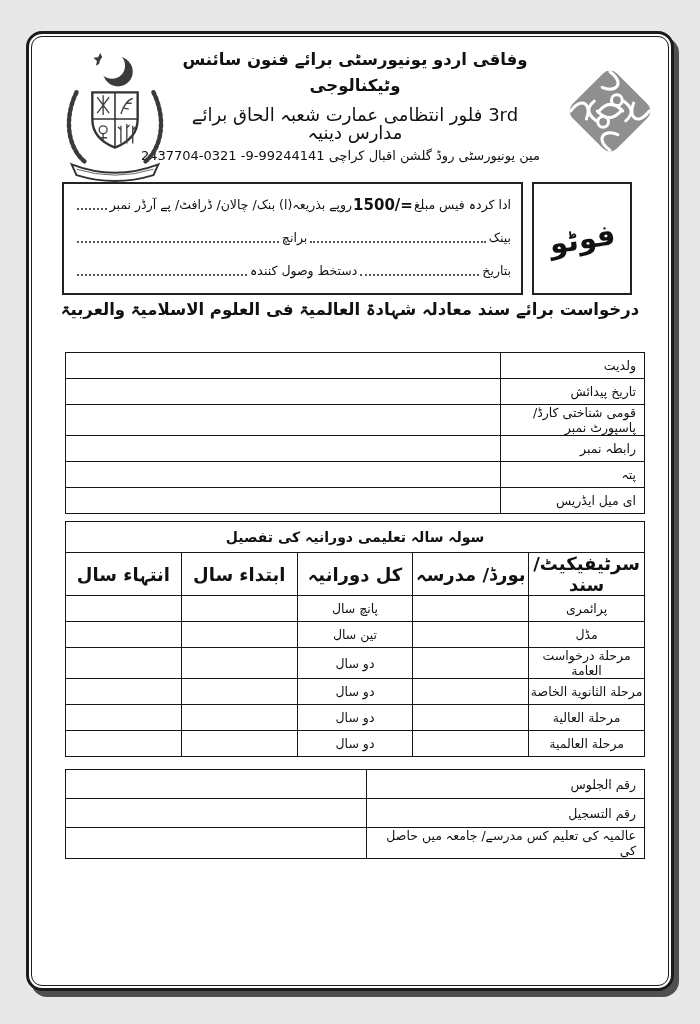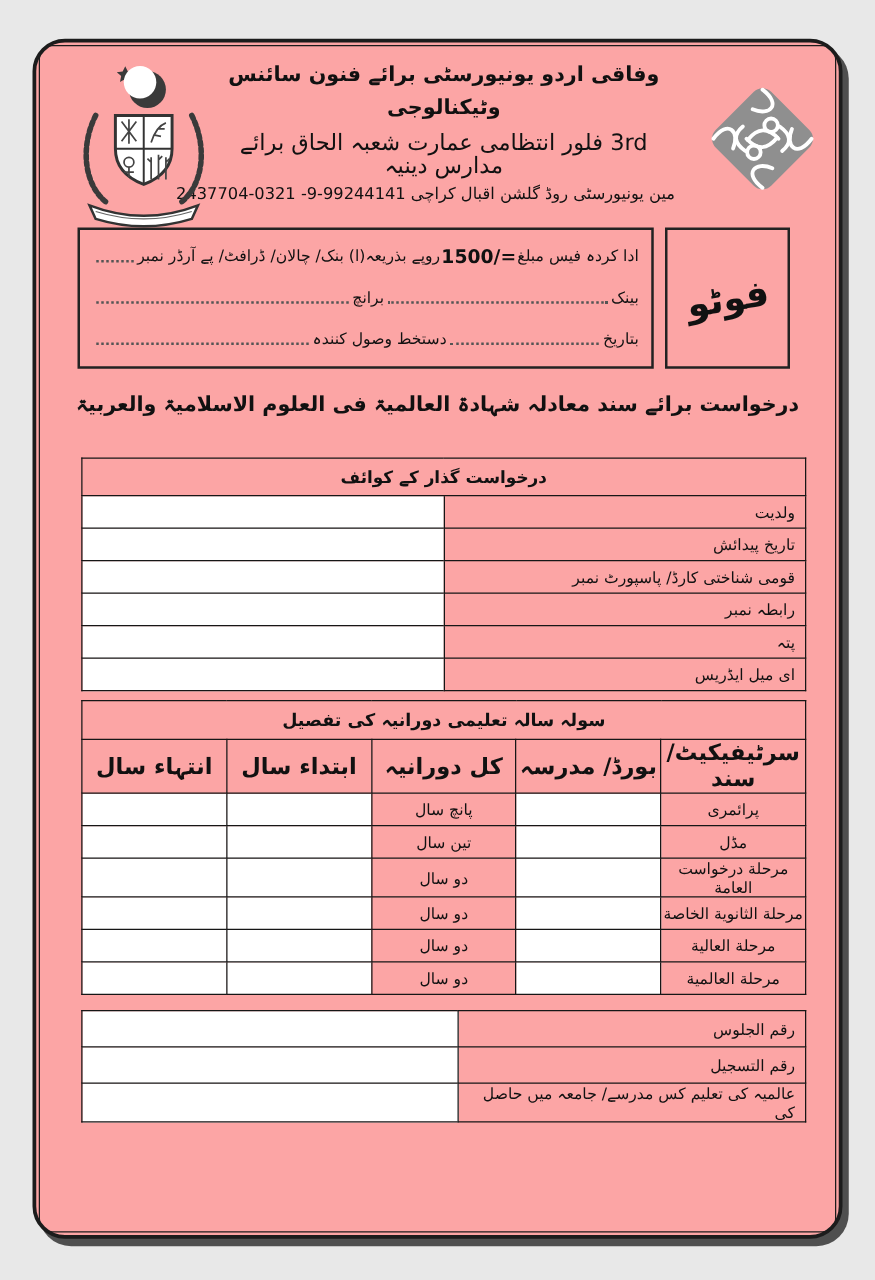--- a/index.html
+++ b/index.html
@@ -7,23 +7,23 @@
   body {
     background: #e8e8e8;
     font-family: "DejaVu Sans", sans-serif;
     color: #111;
     position: relative;
     overflow: hidden;
   }
   .page-outer {
     position: absolute; left: 26px; top: 31px;
     width: 648px; height: 960px;
-    background: #fca5a5;
+    background: #ffffff;
     border: 3px solid #1c1c1c;
-    border-radius: 26px;
+    border-radius: 16px;
     box-shadow: 5px 6px 0 #4f4f4f;
   }
   .page-inner {
     position: absolute; inset: 2px;
     border: 1px solid #1c1c1c;
     border-radius: 11px;
     overflow: hidden;
     padding-top: 4px;
   }
   
@@ -51,21 +51,20 @@
   .dotfill.longer { flex: 1.15; }
   .photo-box {
     width: 100px; flex: 0 0 100px; border: 2px solid #222;
     display: flex; align-items: center; justify-content: center;
   }
   .photo-label { font-size: 29px; font-weight: 700; transform: rotate(-9deg); }
   
   .form-title {
     direction: rtl; text-align: center;
     font-size: 16.5px; font-weight: 700; line-height: 30px;
-    margin-top: 14px;
   }
   
   table.tbl {
     direction: rtl;
     border-collapse: collapse;
     margin-left: 33px;
     width: 580px;
     table-layout: fixed;
     font-size: 12.5px;
   }
@@ -167,23 +166,20 @@
       </div>
       <div class="photo-box">
         <span class="photo-label">فوٹو</span>
       </div>
     </section>
 
     <h1 class="form-title">درخواست برائے سند معادلہ شہادۃ العالمیۃ فی العلوم الاسلامیۃ والعربیۃ</h1>
 
     <table class="tbl tbl1">
       <tbody>
-          <tr>
-        <th colspan="2">درخواست گذار کے کوائف</th>
-      </tr>
       <tr>
             <td class="lbl">ولدیت</td>
             <td class="blank"></td>
           </tr>
       <tr>
             <td class="lbl">تاریخ پیدائش</td>
             <td class="blank"></td>
           </tr>
       <tr>
             <td class="lbl">قومی شناختی کارڈ/ پاسپورٹ نمبر</td>

